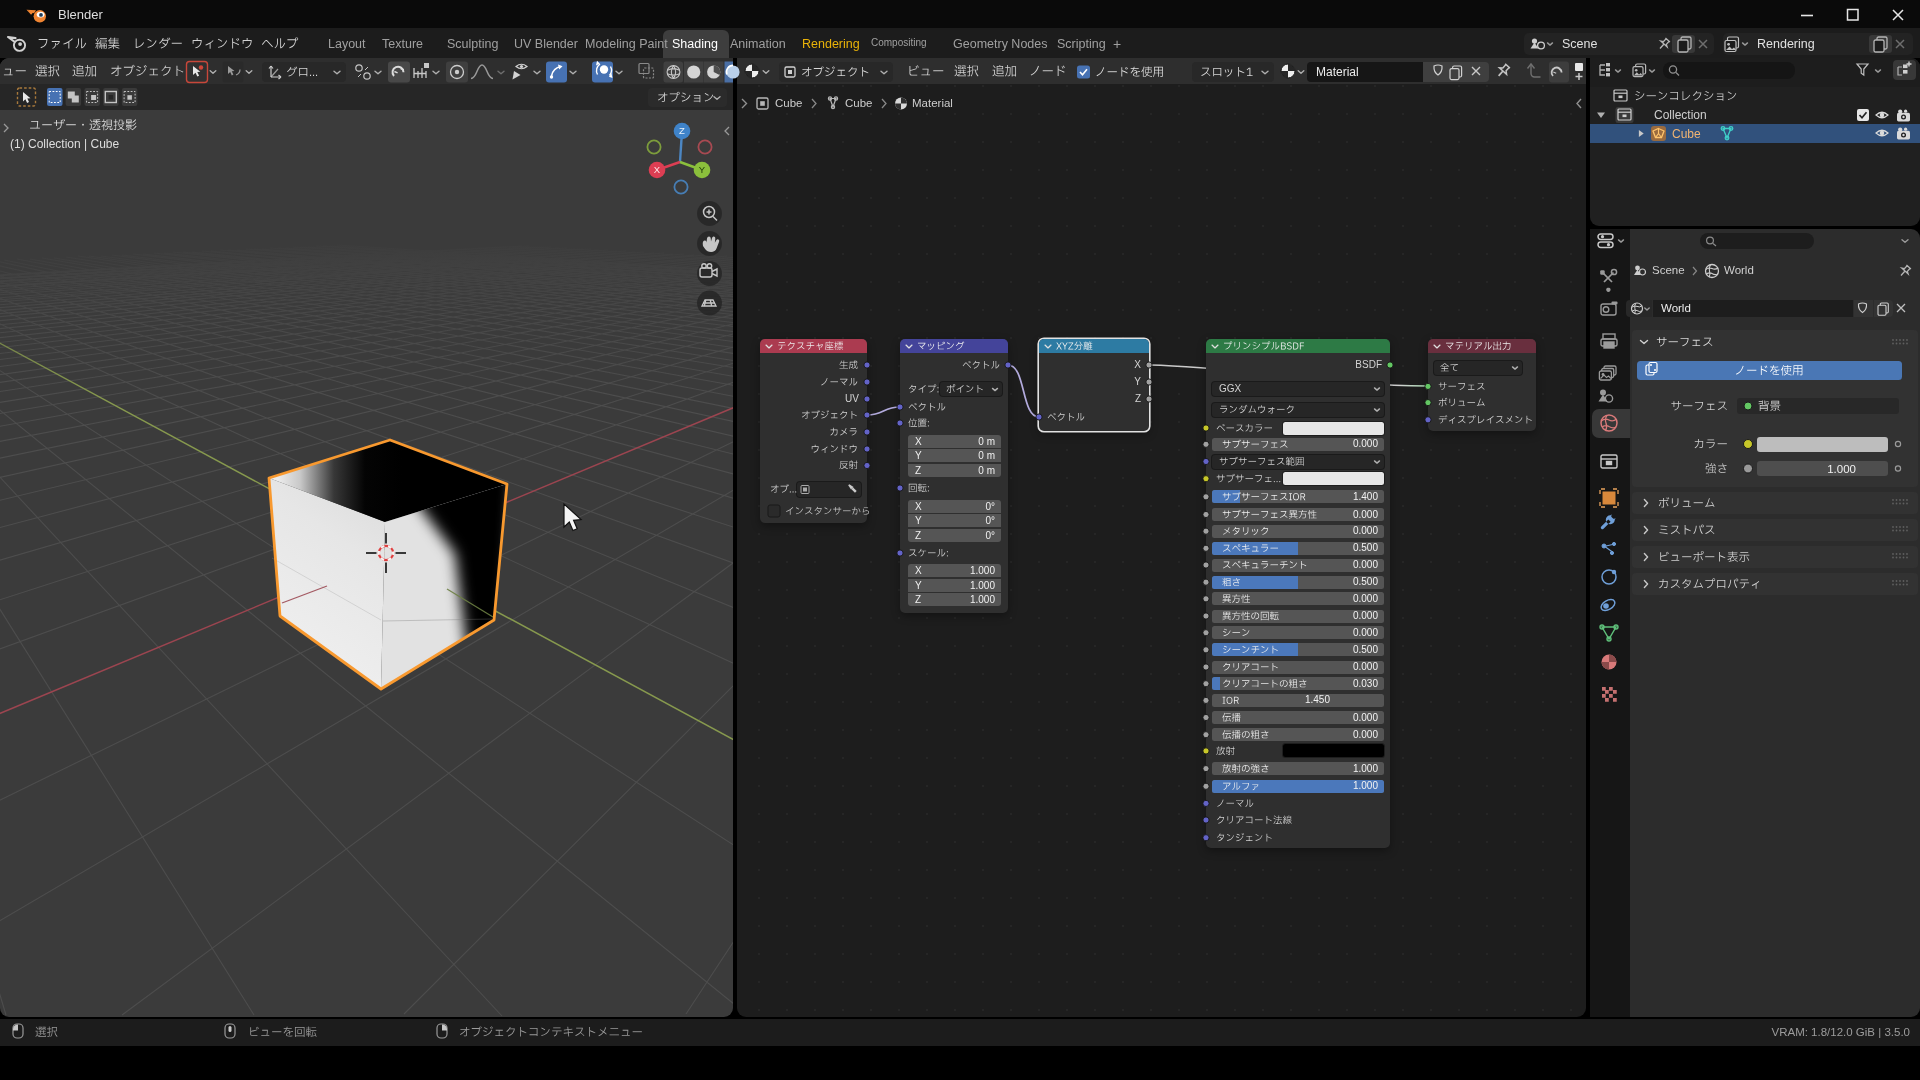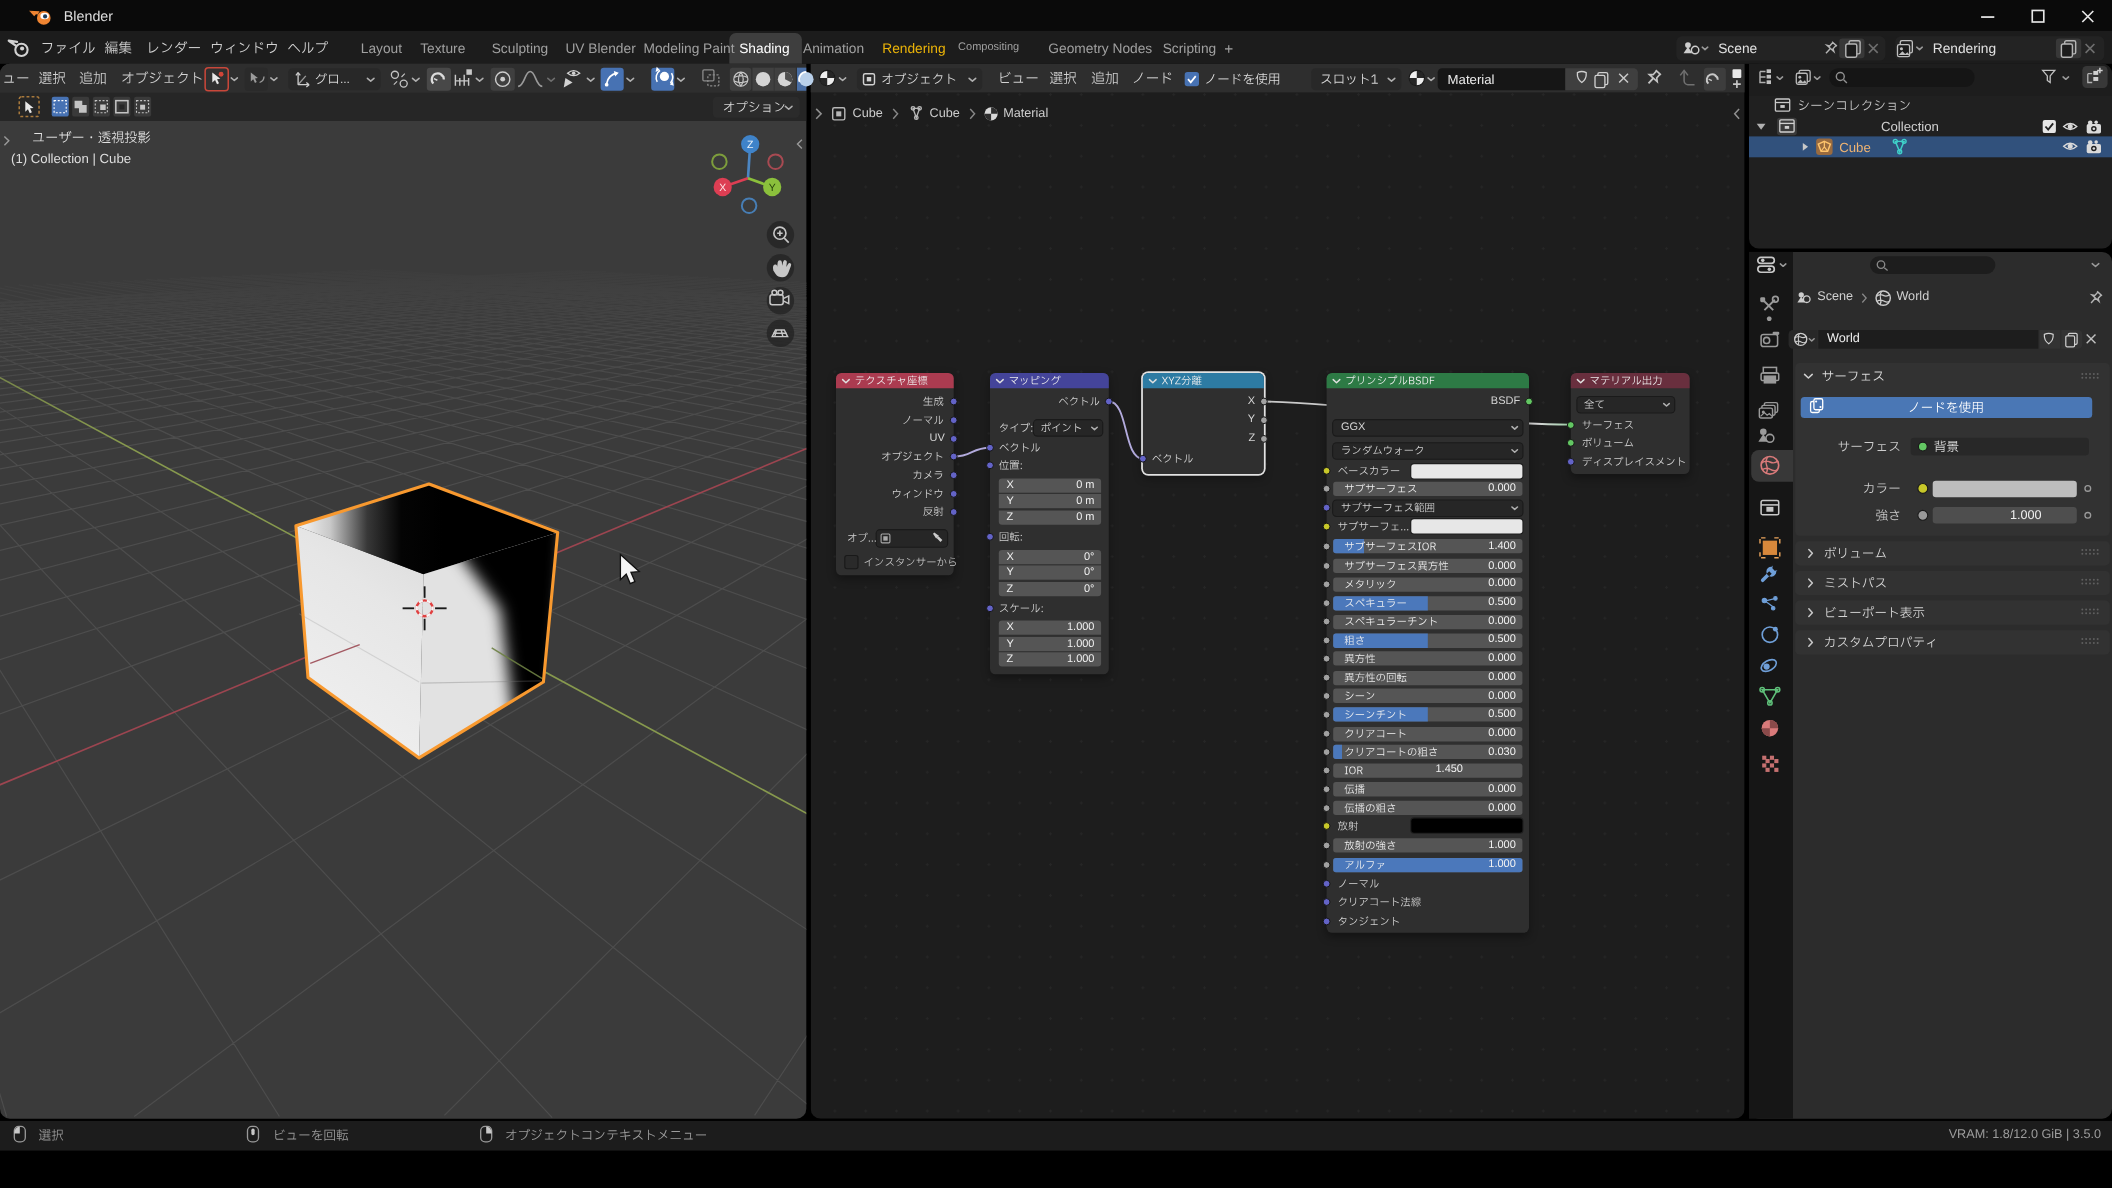--- a/index.html
+++ b/index.html
@@ -249,21 +249,21 @@
     <div class="nfield" style="left:1212px;top:779.8px;width:172px;height:13px;z-index:3"></div>
     <div class="abs" style="left:1212px;top:779.8px;width:172px;height:13px;background:#4b78bb;border-radius:2.5px;z-index:3"></div>
     <span class="t" style="left:1378px;top:780.3px;font-size:10px;color:#f2f2f2;z-index:4;transform:translateX(-100%)">1.000</span>
     <div class="abs" style="left:1428px;top:339px;width:108px;height:92px;background:#2f2f2f;border-radius:5px;box-shadow:0 3px 8px rgba(0,0,0,.35);z-index:2"></div>
     <div class="abs" style="left:1428px;top:339px;width:108px;height:14px;background:#692f3e;border-radius:5px 5px 0 0;z-index:2"></div>
     <div class="ndrop" style="left:1434px;top:360.5px;width:88px;height:14px;z-index:3"></div>
     <div class="area" style="left:1590px;top:58px;width:330px;height:168px;background:#202020"></div>
     <div class="abs" style="left:1590px;top:58px;width:330px;height:29px;background:#1d1d1d;border-radius:0 9px 0 0"></div>
     <div class="abs" style="left:1663px;top:61.5px;width:132px;height:17px;background:#151515;border-radius:8px"></div>
     <div class="abs" style="left:1893px;top:60px;width:23px;height:20px;background:#383838;border-radius:4px"></div>
-    <span class="t" style="left:1710px;top:108px;font-size:12px;color:#cfcfcf">Collection</span>
+    <span class="t" style="left:1654px;top:108px;font-size:12px;color:#cfcfcf">Collection</span>
     <div class="abs" style="left:1590px;top:124px;width:330px;height:19px;background:#31517c"></div>
     <span class="t" style="left:1672px;top:127px;font-size:12px;color:#f0b472">Cube</span>
     <div class="area" style="left:1590px;top:229px;width:330px;height:788px;background:#2c2c2c"></div>
     <div class="abs" style="left:1590px;top:229px;width:40px;height:788px;background:#161616"></div>
     <div class="abs" style="left:1700px;top:233px;width:114px;height:16px;background:#1d1d1d;border-radius:8px"></div>
     <div class="abs" style="left:1592px;top:409px;width:38px;height:29px;background:#383838;border-radius:7px 0 0 7px"></div>
     <span class="t" style="left:1652px;top:264px;font-size:11.5px;color:#d0d0d0">Scene</span>
     <span class="t" style="left:1724px;top:264px;font-size:11.5px;color:#d0d0d0">World</span>
     <div class="abs" style="left:1626px;top:300px;width:26px;height:17px;background:#282828;border-radius:4px 0 0 4px"></div>
     <div class="abs" style="left:1653px;top:300px;width:200px;height:17px;background:#1d1d1d"></div>

